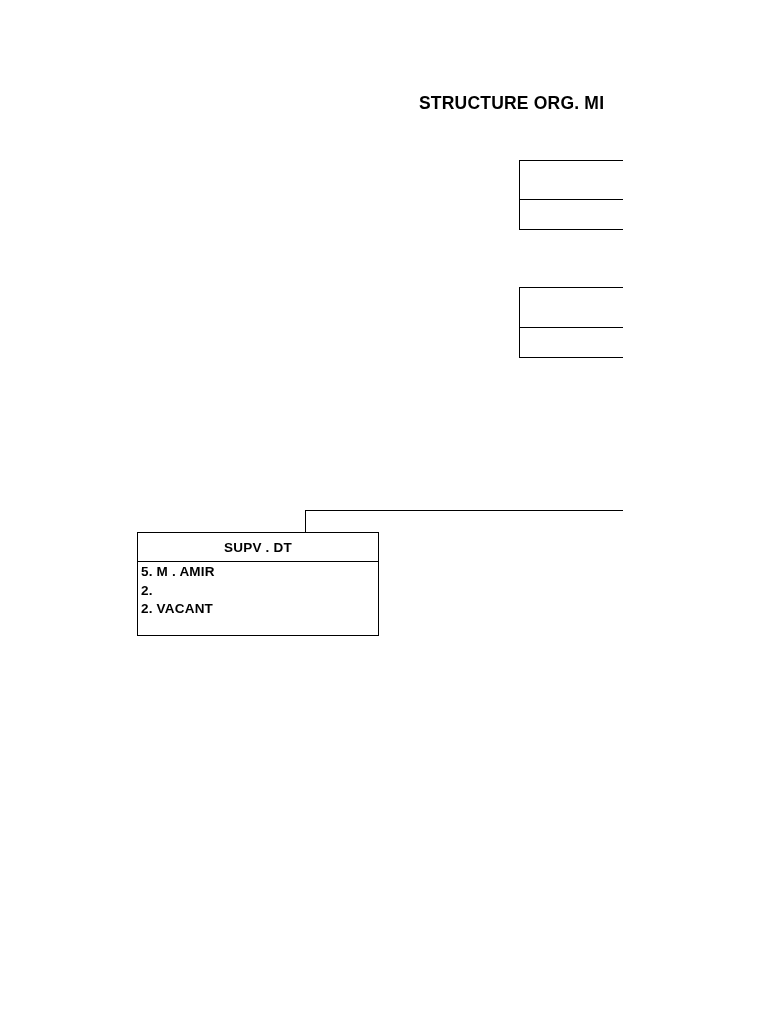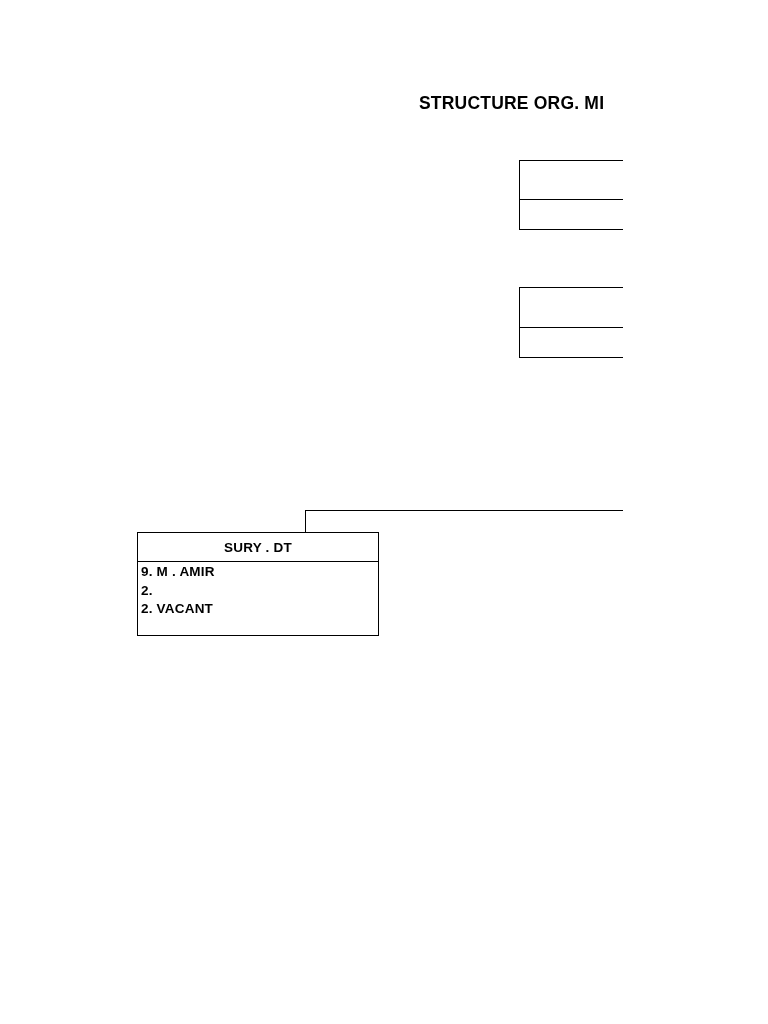--- a/index.html
+++ b/index.html
@@ -163,22 +163,22 @@
       <div class="org-box-header">SURY</div>
       <div class="org-box-body">
         <div class="org-box-row">LH.</div>
       </div>
     </div>
 
     <div class="conn-h" id="conn-horizontal"></div>
     <div class="conn-v" id="conn-vertical-stub"></div>
 
     <div class="org-box" id="box-mech-dt">
-      <div class="org-box-header">SURY . DT</div>
+      <div class="org-box-header">SUPV . DT</div>
       <div class="org-box-body">
-        <span class="list-item">9. M . AMIR</span>
+        <span class="list-item">5. M . AMIR</span>
         <span class="list-item">2.</span>
         <span class="list-item">2. VACANT</span>
       </div>
     </div>
 
   </div>
 </div>
 
 </body></html>

